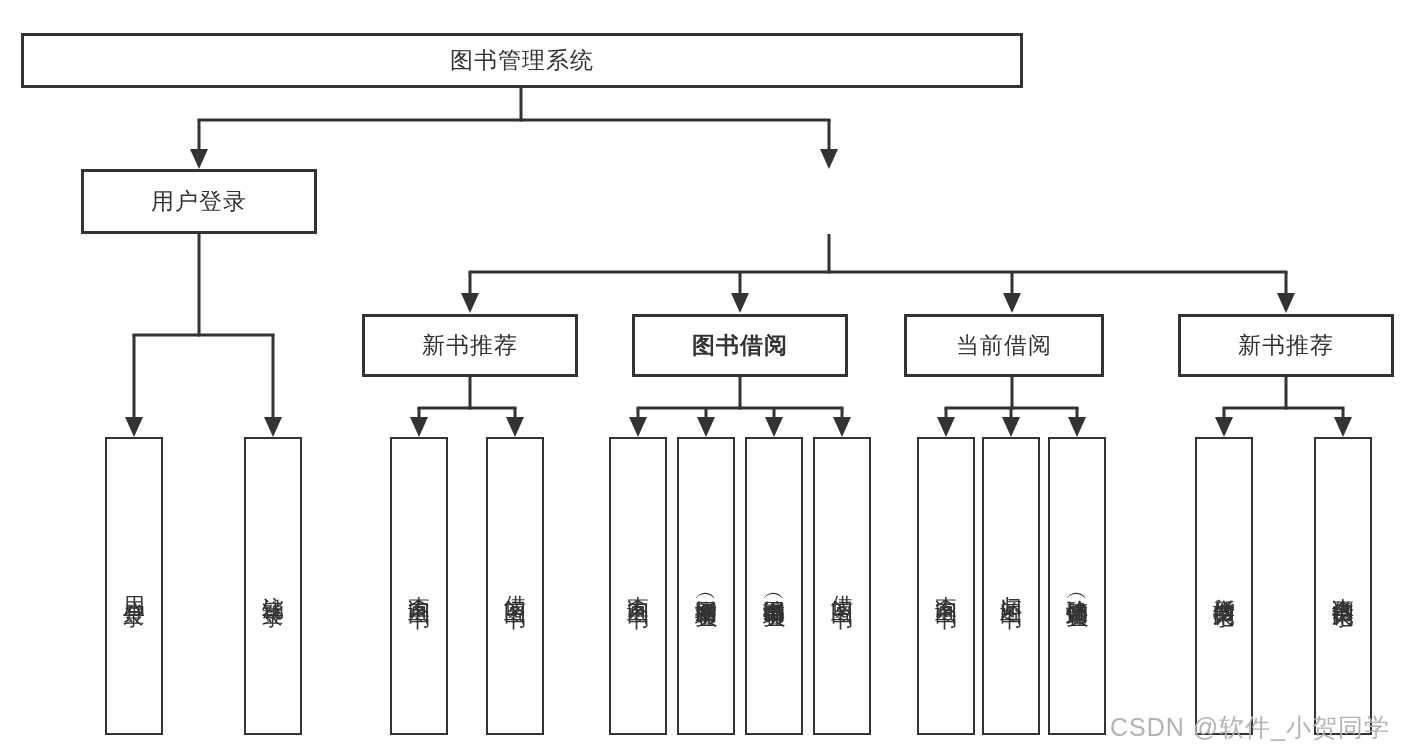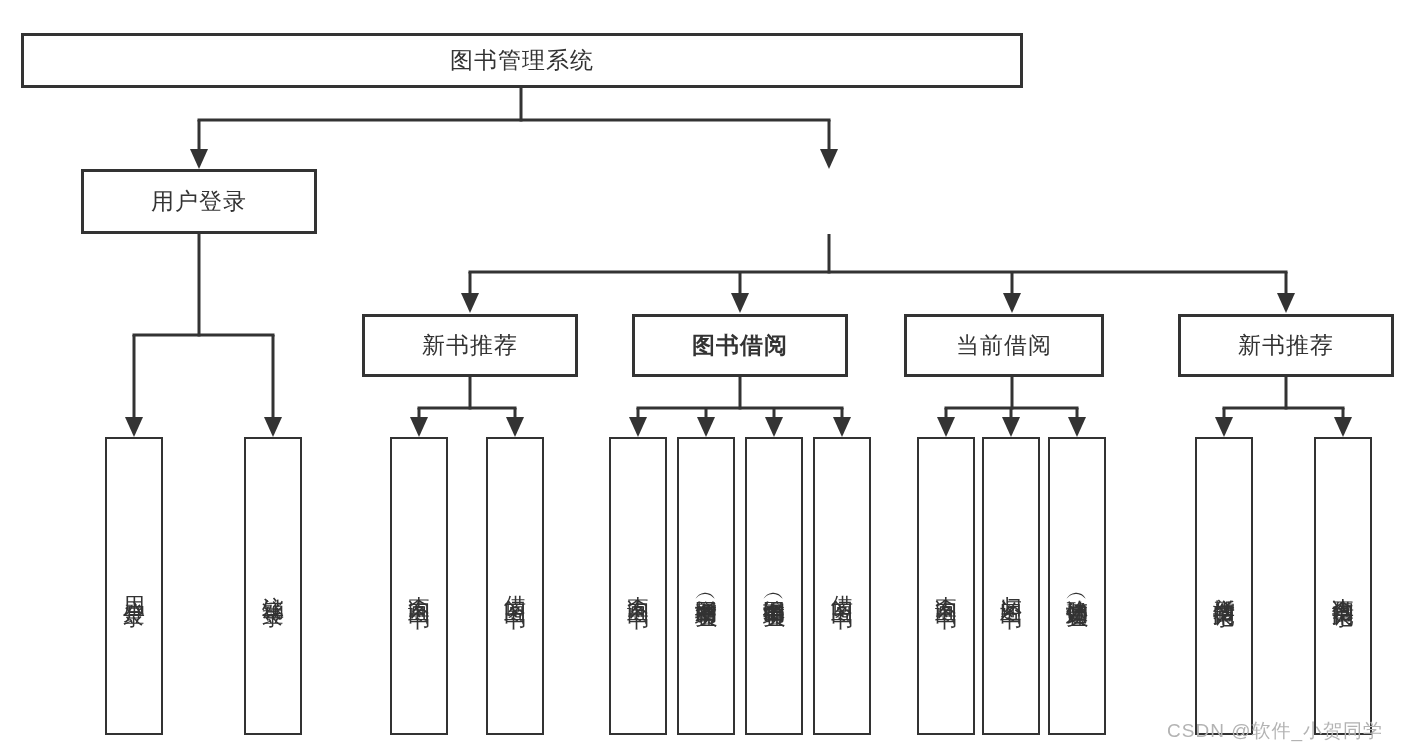--- a/index.html
+++ b/index.html
@@ -68,24 +68,24 @@
   #leaf-add-book       { left:677px; letter-spacing:1px; }
   #leaf-edit-book      { left:745px; letter-spacing:1px; }
   #leaf-borrow-book-2  { left:813px; }
   #leaf-query-book-3   { left:917px; }
   #leaf-return-book    { left:982px; }
   #leaf-confirm-return { left:1048px; letter-spacing:1px; }
   #leaf-add-record     { left:1195px; letter-spacing:2px; }
   #leaf-query-record   { left:1314px; letter-spacing:2px; }
   .watermark {
     position: absolute;
-    right: 22px;
+    right: 15px;
     bottom: 3px;
     color: var(--watermark);
-    font-size: 19px;
+    font-size: 25px;
     letter-spacing: 1px;
     z-index: 3;
     white-space: nowrap;
   }
   .wires line    { stroke: var(--line); stroke-width: 3; }
   .wires polygon { fill: var(--line); }
 </style>
 </head>
 <body>
 

